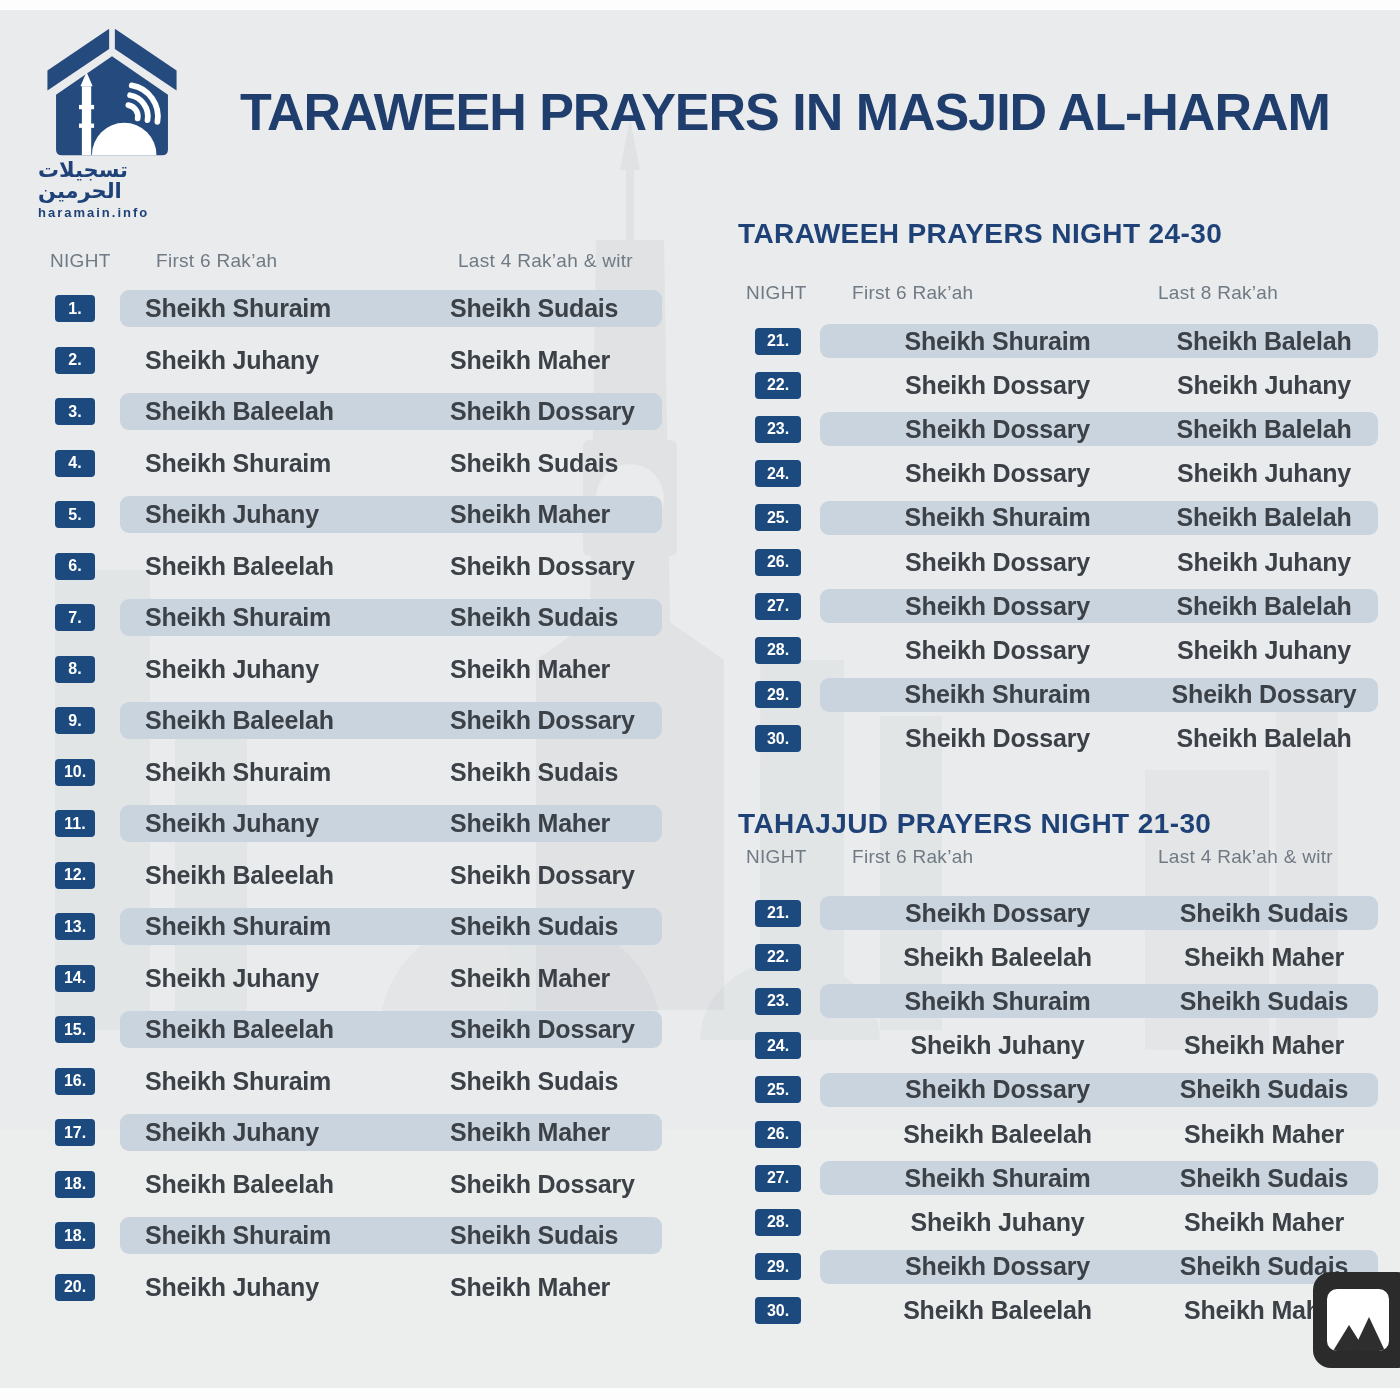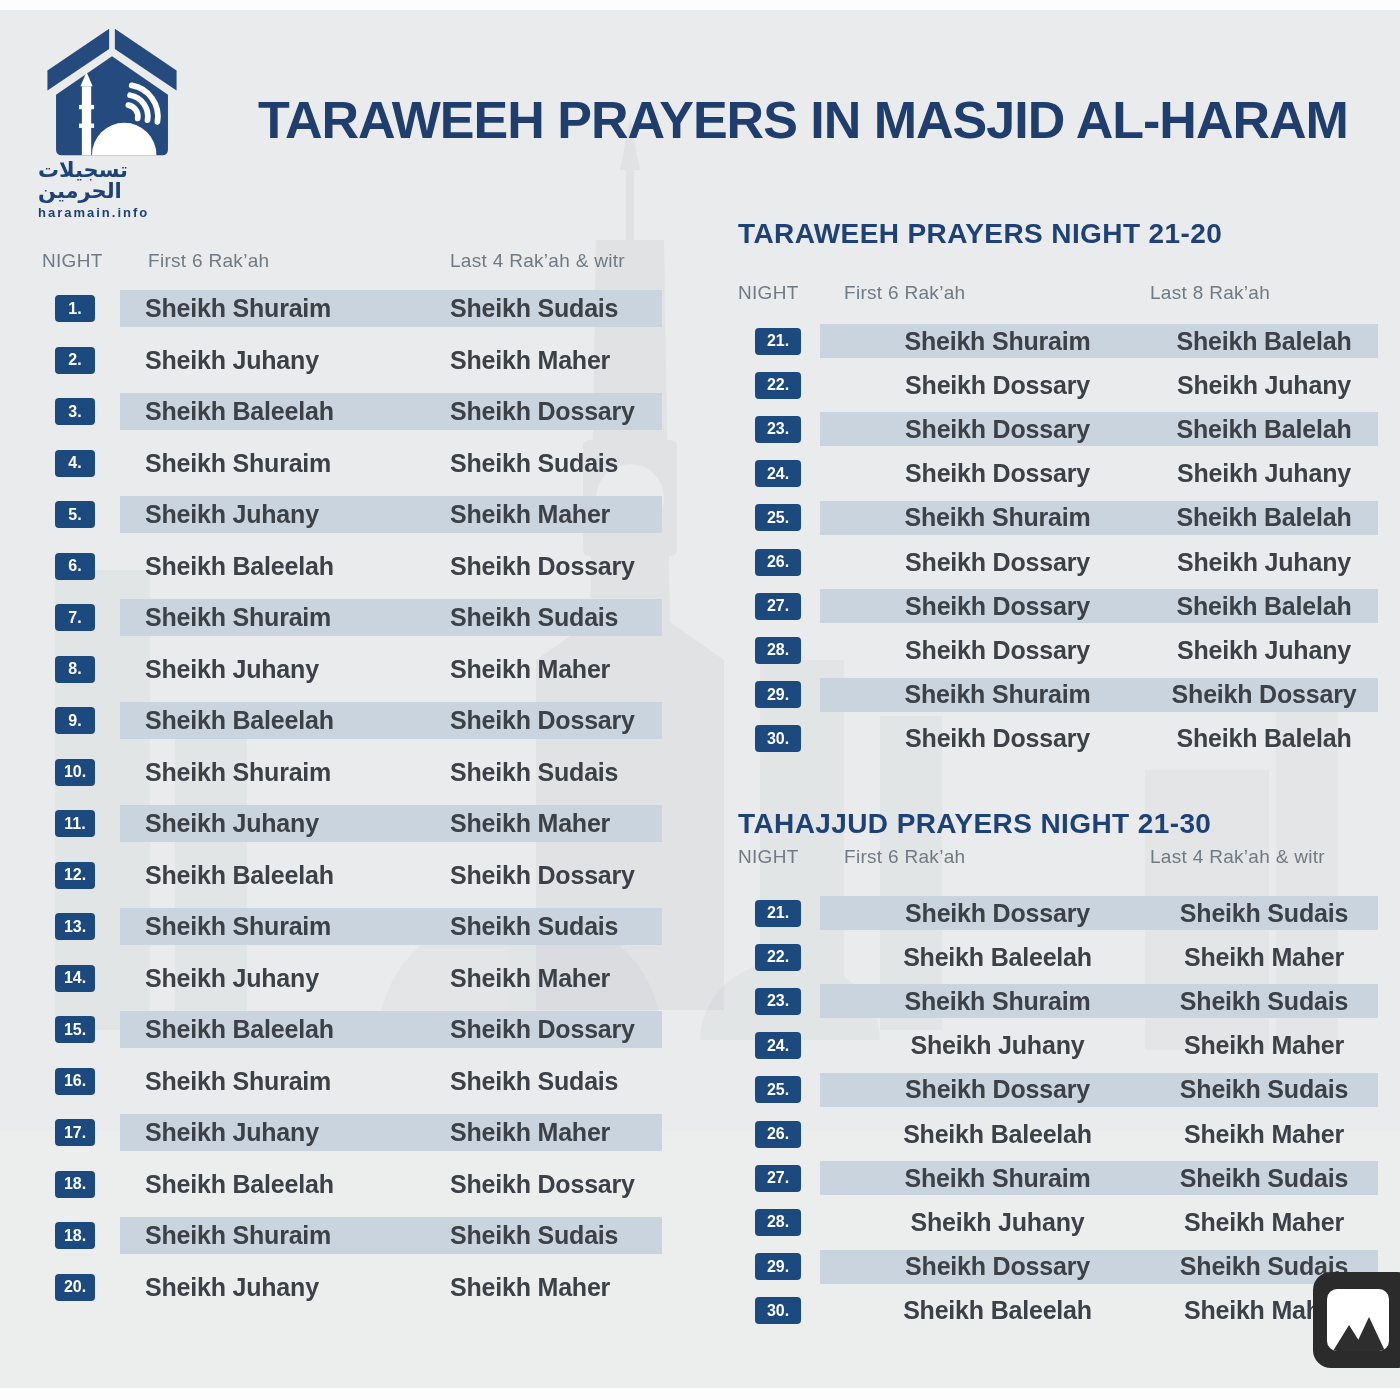--- a/index.html
+++ b/index.html
@@ -11,51 +11,51 @@
   body{width:1400px;height:1400px;position:relative;overflow:hidden;background:#fdfdfd;
        font-family:"Liberation Sans",sans-serif;}
   .canvas{position:absolute;left:0;right:0;top:10px;bottom:12px;background:var(--page-bg);}
   .wm{position:absolute;inset:0;}
   
   .logo{position:absolute;left:38px;top:26px;width:180px;text-align:left;}
   .logo svg{display:block;margin-left:2px;}
   .logo-arabic{font-family:"DejaVu Sans",sans-serif;font-size:21px;font-weight:bold;color:var(--navy);
                line-height:1;margin-top:2px;}
   .logo-domain{font-size:13px;font-weight:bold;color:var(--navy);letter-spacing:2px;margin-top:3px;}
-  h1{position:absolute;left:240px;top:82px;width:1110px;margin:8px;text-align:center;
+  h1{position:absolute;left:240px;top:82px;width:1110px;margin:0;
      font-size:52px;font-weight:bold;letter-spacing:-1px;color:var(--title-navy);}
   
   .sec{position:absolute;}
   .sec1{left:42px;top:218px;width:620px;}
   .sec2{left:738px;top:218px;width:640px;}
   .sec3{left:738px;top:808px;width:640px;}
   .sec h2{margin:0;font-size:28px;font-weight:bold;color:var(--navy);letter-spacing:.4px;line-height:32px;}
   .colhead{position:relative;height:24px;}
   .sec1 .colhead{margin-top:32px;}
   .sec2 .colhead{margin-top:32px;}
   .sec3 .colhead{margin-top:6px;}
-  .colhead span{position:absolute;top:0;font-size:19px;color:var(--hgray);letter-spacing:.3px;white-space:nowrap;}
+  .colhead span{position:absolute;top:0;font-size:19px;color:var(--hgray);letter-spacing:.3px;white-space:nowrap;margin-left:8px;}
   .h-night{left:0;}
   .h-first{left:106px;}
   .sec1 .h-last{left:408px;}
   .sec2 .h-last{left:412px;}
   .sec3 .h-last{left:412px;}
   .rows{width:100%;}
   .sec1 .rows{margin-top:9px;}
   .sec2 .rows{margin-top:13px;}
   .sec3 .rows{margin-top:21px;}
   .trow{display:flex;align-items:center;}
   .sec1 .trow{height:51.5px;}
   .sec2 .trow,.sec3 .trow{height:44.2px;text-align:center;}
   .nbadge{flex:none;display:flex;align-items:center;justify-content:center;
           background:var(--badge-navy);color:#fff;font-weight:bold;font-size:16px;
           height:27px;border-radius:4px;}
   .sec1 .nbadge{width:40px;margin-left:13px;margin-right:25px;}
   .sec2 .nbadge,.sec3 .nbadge{width:46px;margin-left:17px;margin-right:19px;}
-  .band{flex:1;display:flex;align-items:center;padding-left:25px;height:37px;}
+  .band{flex:1;display:flex;align-items:center;padding-left:25px;height:37px;border-radius:9px;}
   .sec2 .band,.sec3 .band{height:34px;}
   .band.hl{background:var(--band);}
   .cell{font-size:25px;font-weight:bold;color:var(--name);white-space:nowrap;letter-spacing:-.2px;}
   .cell.c1{width:305px;flex:none;}
   .cell.c2{flex:1;}
   
   .img-badge{position:absolute;left:1313px;top:1272px;width:102px;height:96px;background:var(--icon-dark);
              border-radius:18px;display:flex;align-items:center;justify-content:center;z-index:9;}
   .img-badge .inner{width:62px;height:62px;background:#fff;border-radius:10px;
                     display:flex;align-items:flex-end;justify-content:center;overflow:hidden;margin-right:12px;}
@@ -259,21 +259,21 @@
         <span class="nbadge">20.</span>
         <span class="band">
           <span class="cell c1">Sheikh Juhany</span>
           <span class="cell c2">Sheikh Maher</span>
         </span>
       </div>
     </div>
 </section>
 
 <section class="sec sec2">
-  <h2>TARAWEEH PRAYERS NIGHT 21-20</h2>
+  <h2>TARAWEEH PRAYERS NIGHT 24-30</h2>
   <div class="colhead">
     <span class="h-night">NIGHT</span>
     <span class="h-first">First 6 Rak’ah</span>
     <span class="h-last">Last 8 Rak’ah</span>
   </div>
   <div class="rows">
       <div class="trow">
         <span class="nbadge">21.</span>
         <span class="band hl">
           <span class="cell c1">Sheikh Shuraim</span>

